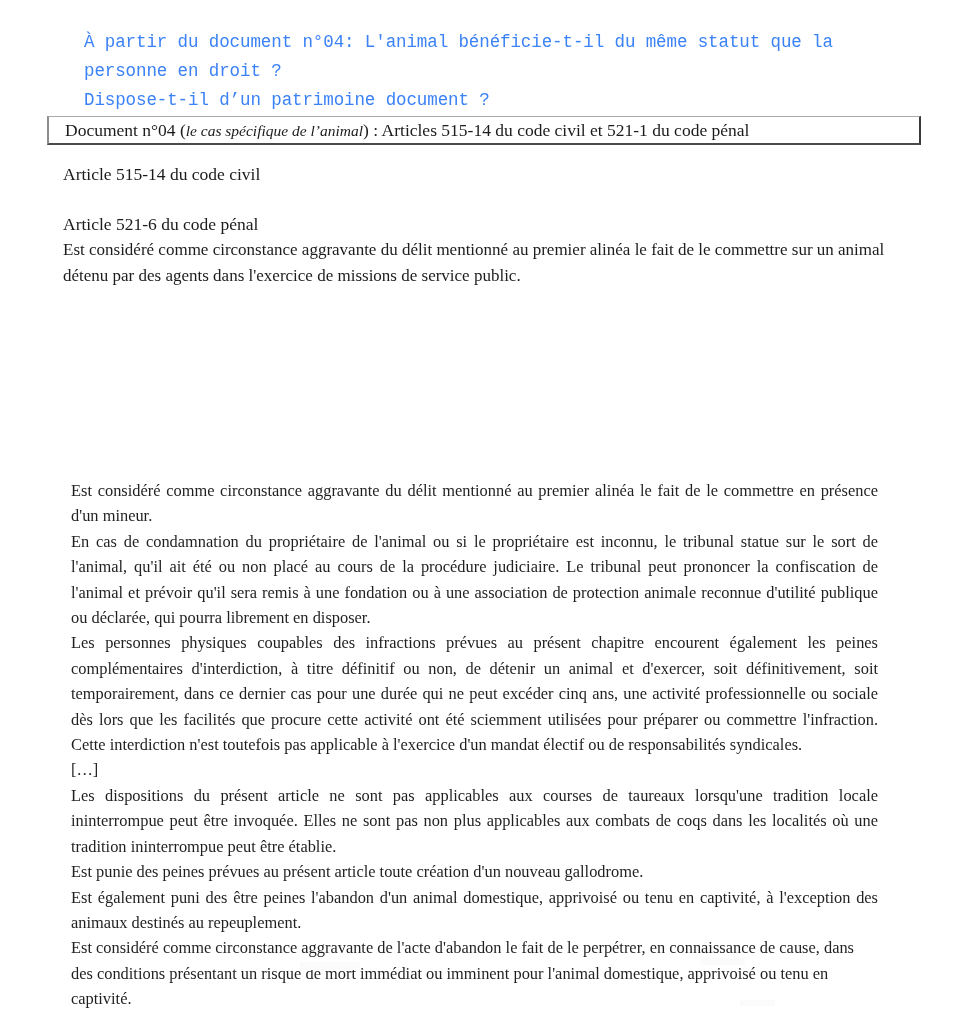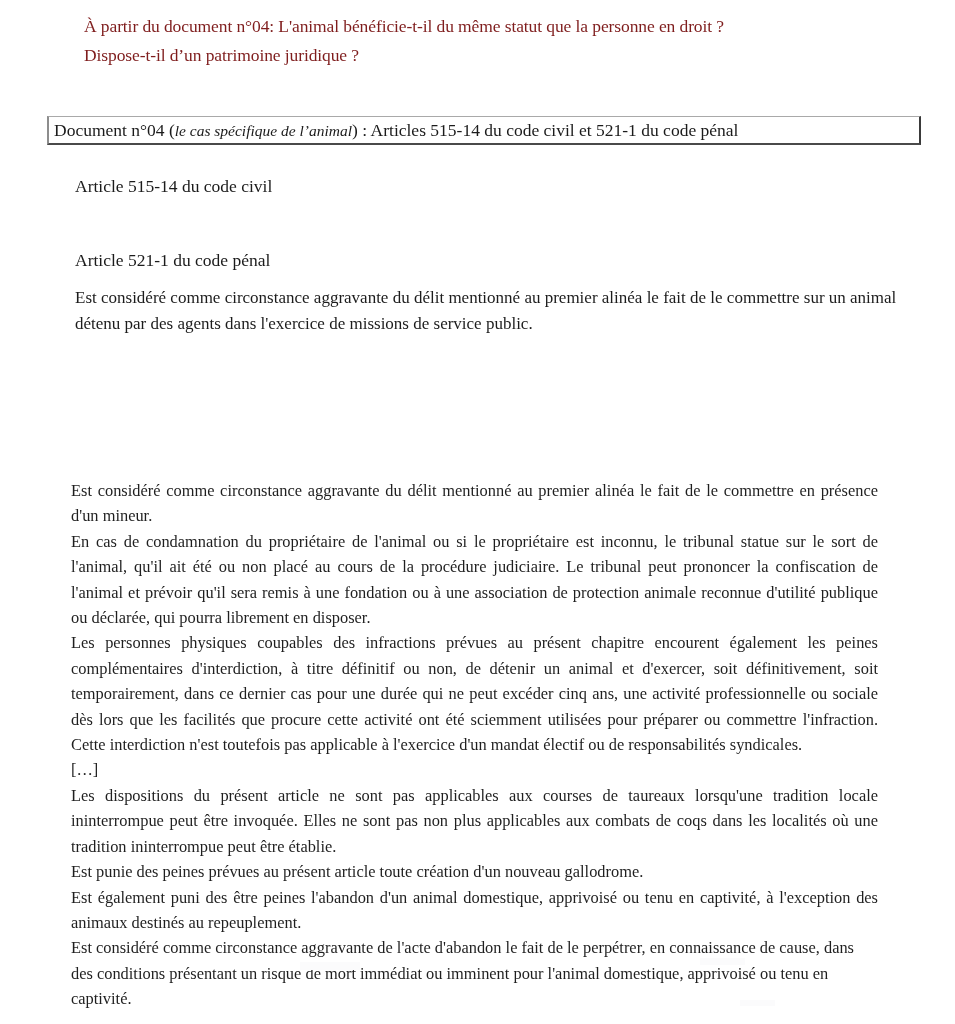--- a/index.html
+++ b/index.html
@@ -13,26 +13,26 @@
     font-family: "Liberation Serif", serif;
     color: #1a1a1a;
     overflow: hidden;
     position: relative;
   }
 
   
   .question-header {
     position: absolute;
     left: 84px;
-    top: 12px;
+    top: 28px;
     width: 830px;
-    font-family: Liberation Serif, serif;
+    font-family: Liberation Mono, monospace;
     font-size: 17.5px;
     line-height: 29px;
-    color: #7f1d1d;
+    color: #3b82f6;
     letter-spacing: -0.1px;
   }
   .question-line { display: block; white-space: pre-wrap; }
 
   
   .doc-title-box {
     position: absolute;
     left: 47px;
     top: 116px;
     width: 874px;
@@ -40,21 +40,21 @@
     box-sizing: border-box;
     background: #ffffff;
     border-top: 1px solid #a9a9a9;
     border-left: 2px solid #8d8d8d;
     border-right: 2px solid #3a3a3a;
     border-bottom: 2px solid #4a4a4a;
     display: flex;
     align-items: center;
   }
   .doc-title-text {
-    padding-left: 5px;
+    padding-left: 16px;
     font-family: "Liberation Serif", serif;
     font-size: 17.5px;
     line-height: 20px;
     color: #1b1b1b;
     white-space: nowrap;
   }
   .doc-title-italic {
     font-style: italic;
     font-size: 15.5px;
   }
@@ -70,21 +70,21 @@
     color: #1c1c1c;
     text-align: left;
   }
   .article-heading {
     font-size: 17.5px;
     line-height: 26px;
     margin: 0;
     color: #1b1b1b;
   }
   .block-primary p {
-    margin: 12px;
+    margin: 0;
     text-indent: 0;
   }
   .para-gap { height: 24px; }
 
   
   .block-secondary {
     position: absolute;
     left: 71px;
     top: 478px;
     width: 807px;
@@ -107,31 +107,31 @@
     position: absolute;
     pointer-events: none;
     background: #fbfbfc;
   }
 </style>
 </head>
 <body>
 
 <div class="question-header">
   <span class="question-line">À partir du document n°04: L'animal bénéficie-t-il du même statut que la personne en droit ?</span>
-  <span class="question-line">Dispose-t-il d’un patrimoine juridique ?</span>
+  <span class="question-line">Dispose-t-il d’un patrimoine document ?</span>
 </div>
 
 <div class="doc-title-box">
   <div class="doc-title-text"><span>Document n°04 (</span><span class="doc-title-italic">le cas spécifique de l’animal</span><span>) : Articles 515-14 du code civil et 521-1 du code pénal</span></div>
 </div>
 
 <div class="block-primary">
   <p class="article-heading">Article 515-14 du code civil</p>
   <div class="para-gap"></div>
-  <p class="article-heading">Article 521-1 du code pénal</p>
+  <p class="article-heading">Article 521-6 du code pénal</p>
   <p>Est considéré comme circonstance aggravante du délit mentionné au premier alinéa le fait de le commettre sur un animal détenu par des agents dans l'exercice de missions de service public.</p>
 </div>
 
 <div class="block-secondary">
   <p>Est considéré comme circonstance aggravante du délit mentionné au premier alinéa le fait de le commettre en présence d'un mineur.</p>
   <p>En cas de condamnation du propriétaire de l'animal ou si le propriétaire est inconnu, le tribunal statue sur le sort de l'animal, qu'il ait été ou non placé au cours de la procédure judiciaire. Le tribunal peut prononcer la confiscation de l'animal et prévoir qu'il sera remis à une fondation ou à une association de protection animale reconnue d'utilité publique ou déclarée, qui pourra librement en disposer.</p>
   <p>Les personnes physiques coupables des infractions prévues au présent chapitre encourent également les peines complémentaires d'interdiction, à titre définitif ou non, de détenir un animal et d'exercer, soit définitivement, soit temporairement, dans ce dernier cas pour une durée qui ne peut excéder cinq ans, une activité professionnelle ou sociale dès lors que les facilités que procure cette activité ont été sciemment utilisées pour préparer ou commettre l'infraction. Cette interdiction n'est toutefois pas applicable à l'exercice d'un mandat électif ou de responsabilités syndicales.</p>
   <p class="ellipsis-line">[…]</p>
   <p>Les dispositions du présent article ne sont pas applicables aux courses de taureaux lorsqu'une tradition locale ininterrompue peut être invoquée. Elles ne sont pas non plus applicables aux combats de coqs dans les localités où une tradition ininterrompue peut être établie.</p>
   <p class="ellipsis-line">Est punie des peines prévues au présent article toute création d'un nouveau gallodrome.</p>

